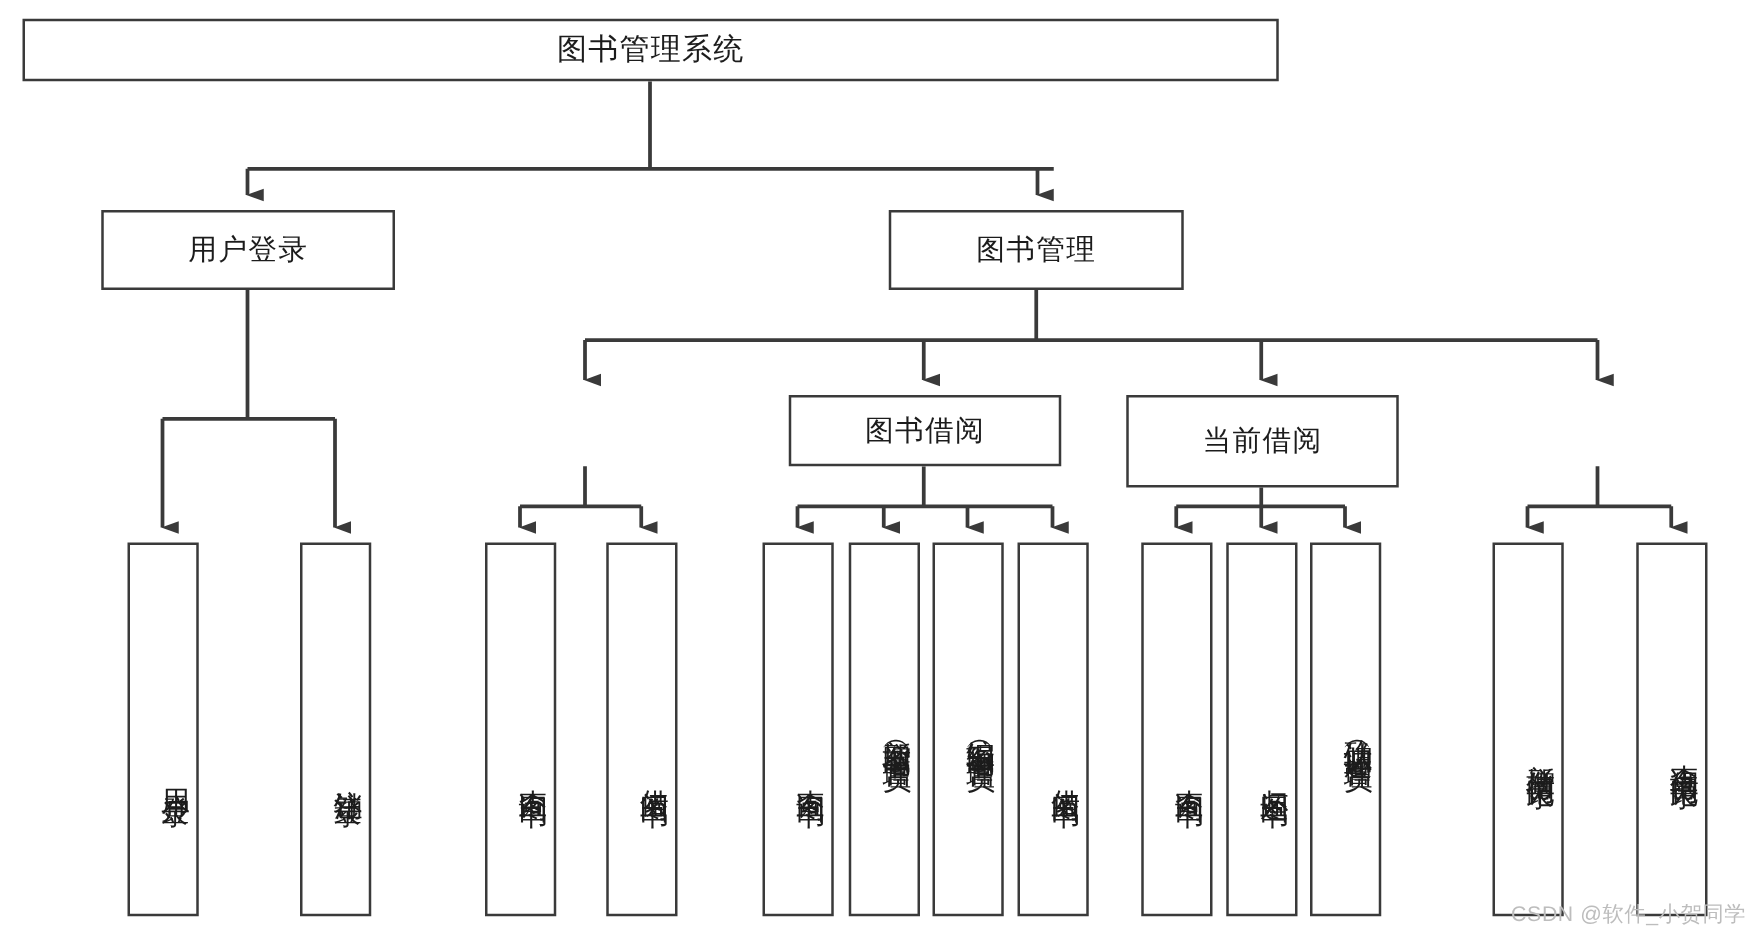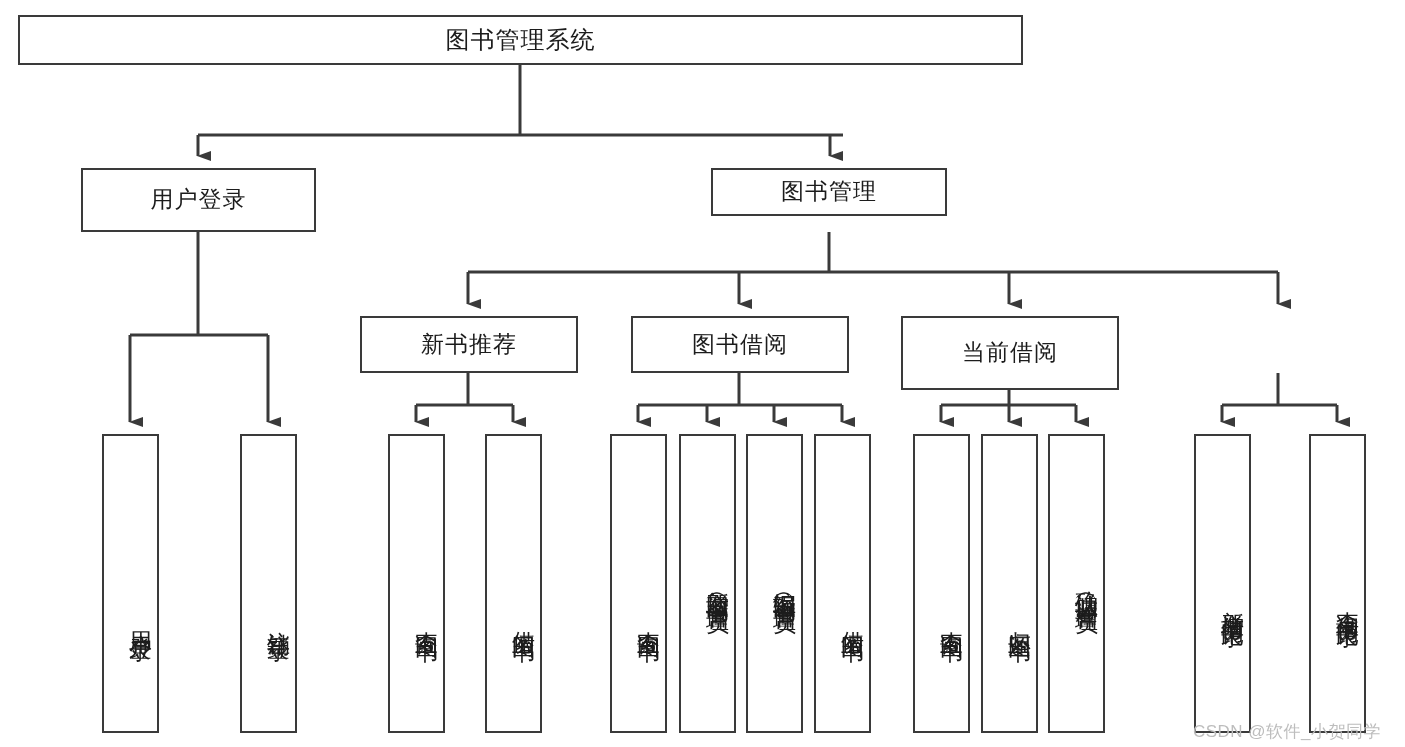--- a/index.html
+++ b/index.html
@@ -59,21 +59,21 @@
   .node.vert.top-align {
     align-items: flex-start;
   }
   .node.vert .vtext {
     writing-mode: vertical-rl;
     text-orientation: upright;
     display: block;
   }
   .watermark {
     position: absolute;
-    right: 24px;
+    right: 8px;
     bottom: 4px;
     font-size: 17px;
     color: #bdbdbd;
     letter-spacing: 0.5px;
     white-space: nowrap;
   }
 </style>
 </head>
 <body>
 
@@ -129,27 +129,24 @@
     </g>
   </svg>
 
   <div class="node horiz root" style="left:18px; top:15px; width:1005px; height:50px;">
     <span>图书管理系统</span>
   </div>
 
   <div class="node horiz" style="left:81px; top:168px; width:235px; height:64px;">
     <span>用户登录</span>
   </div>
-  <div class="node horiz" style="left:711px; top:168px; width:236px; height:48px;">
+  <div class="node horiz" style="left:711px; top:168px; width:236px; height:64px;">
     <span>图书管理</span>
   </div>
 
-  <div class="node horiz" style="left:360px; top:316px; width:218px; height:57px;">
-    <span>新书推荐</span>
-  </div>
   <div class="node horiz" style="left:631px; top:316px; width:218px; height:57px;">
     <span>图书借阅</span>
   </div>
   <div class="node horiz" style="left:901px; top:316px; width:218px; height:74px;">
     <span>当前借阅</span>
   </div>
 
   <div class="node vert" style="left:102px; top:434px; width:57px; height:299px; padding-top:70px;">
     <span class="vtext">用户登录</span>
   </div>

